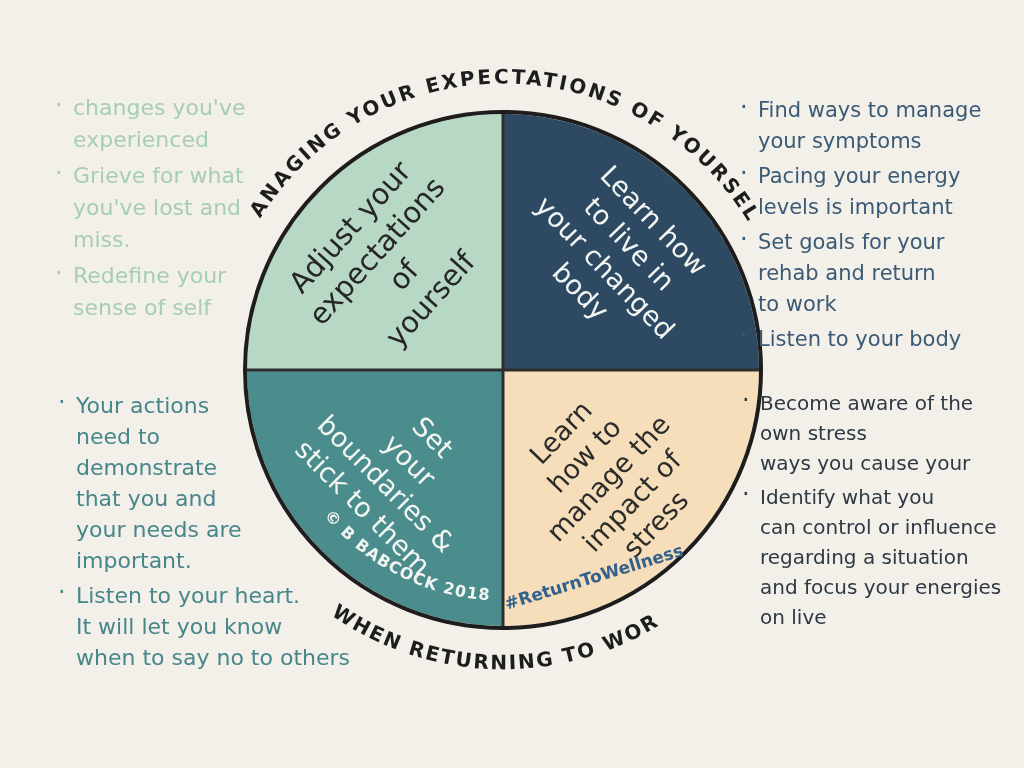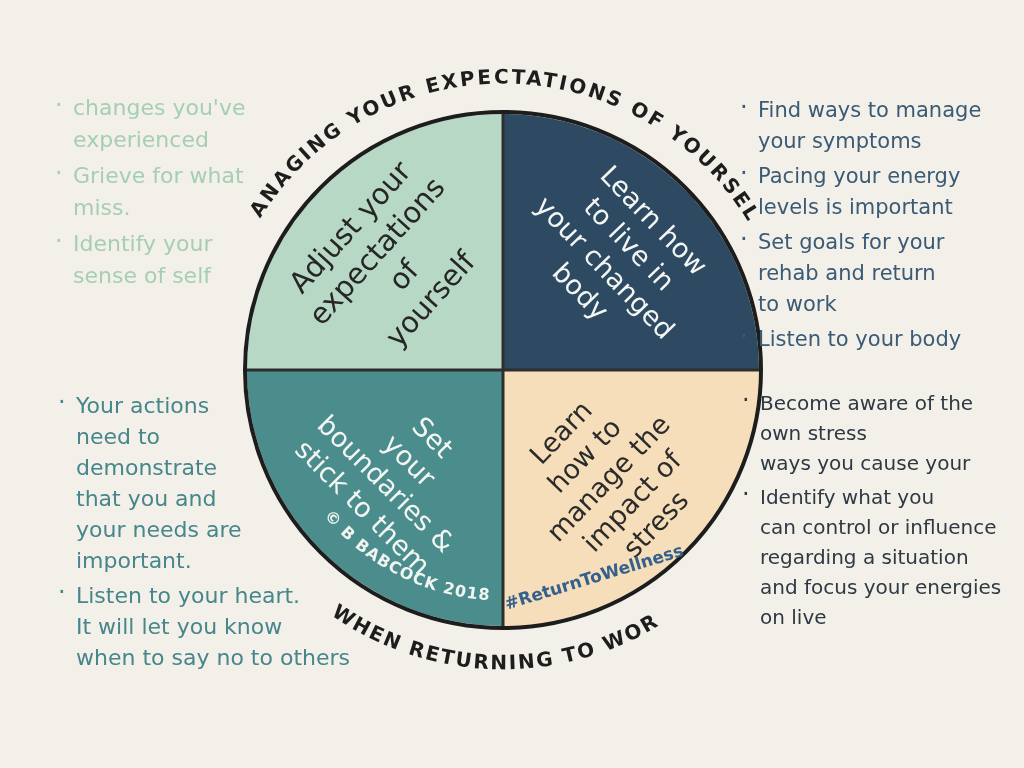--- a/index.html
+++ b/index.html
@@ -104,25 +104,26 @@
 
   <div class="notes notes-lt">
     <div class="note-item">
       <span class="bullet">·</span>
       <div>changes you've</div>
       <div>experienced</div>
     </div>
     <div class="note-item">
       <span class="bullet">·</span>
       <div>Grieve for what</div>
+      <div>you've lost and</div>
       <div>miss.</div>
     </div>
     <div class="note-item">
       <span class="bullet">·</span>
-      <div>Identify your</div>
+      <div>Redefine your</div>
       <div>sense of self</div>
     </div>
   </div>
 
   <div class="notes notes-lb">
     <div class="note-item">
       <span class="bullet">·</span>
       <div>Your actions</div>
       <div>need to</div>
       <div>demonstrate</div>

